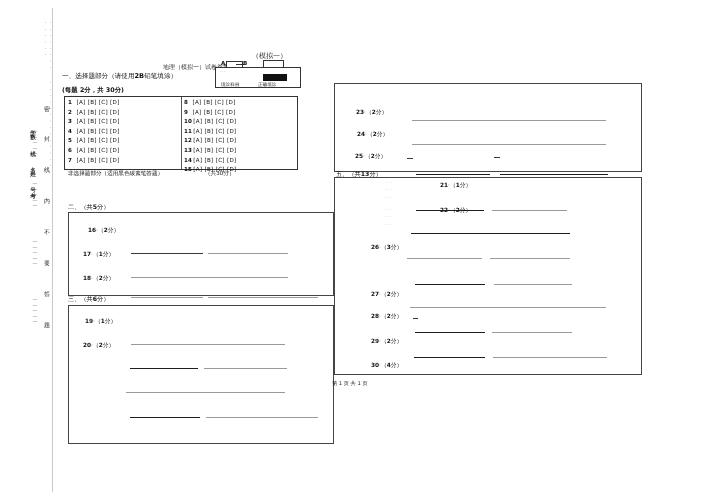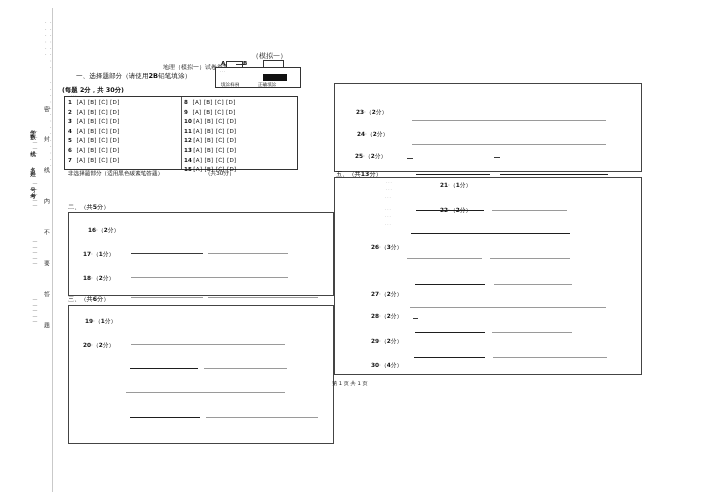--- a/index.html
+++ b/index.html
@@ -62,21 +62,21 @@
   }
   .title-sub{
     position:absolute;left:252px;top:51px;
     font-size:7px;color:#333;white-space:nowrap;
   }
   .subject-line{
     position:absolute;left:163px;top:63px;
     font-size:6px;color:#333;white-space:nowrap;
   }
   .sec1-label{
-    position:absolute;left:76px;top:72px;
+    position:absolute;left:62px;top:72px;
     font-size:6.6px;color:#111;white-space:nowrap;font-weight:bold;text-align:right;
   }
   .sec1-label .norm{font-weight:normal;}
   .score-note{
     position:absolute;left:62px;top:86px;
     font-size:6.4px;color:#111;white-space:nowrap;font-weight:bold;
   }
 
   
   .fill-box{

